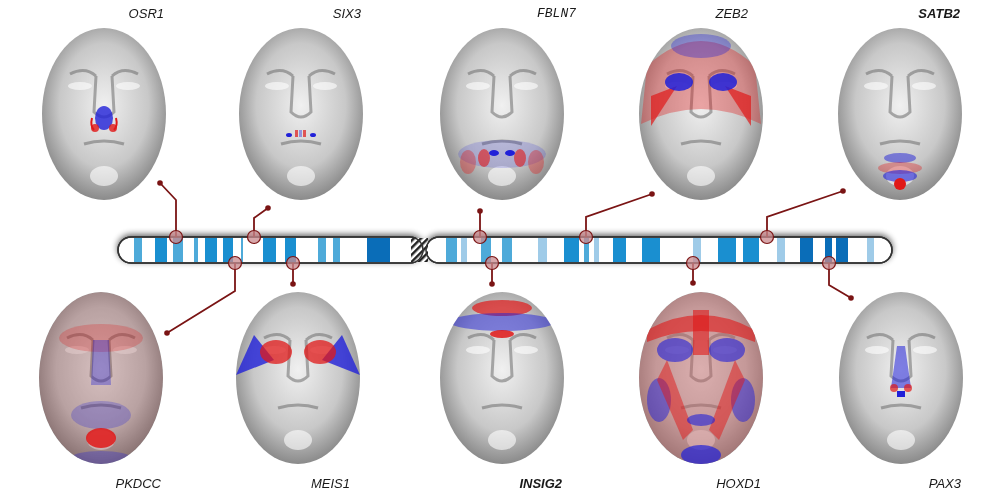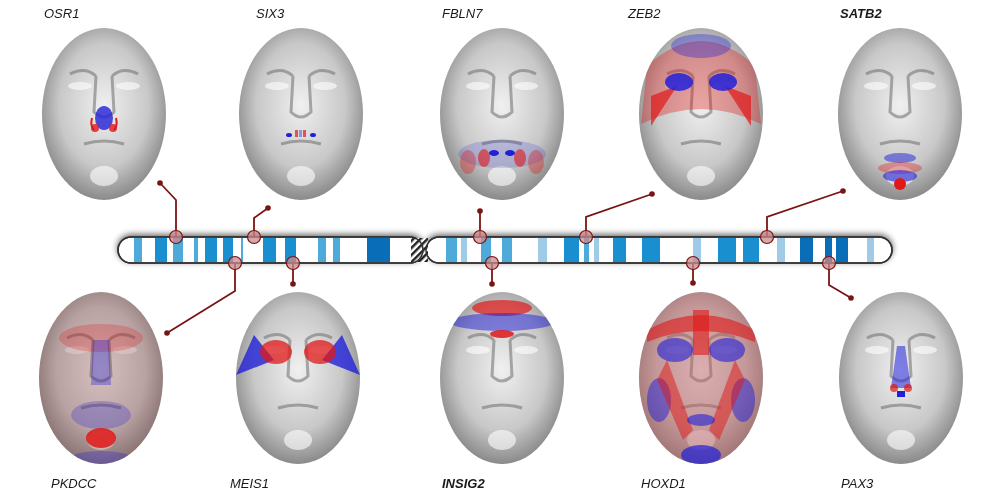--- a/index.html
+++ b/index.html
@@ -1,17 +1,17 @@
 <!DOCTYPE html>
 <html><head>
 <meta charset="utf-8">
 <style>
   html, body { margin:0; padding:0; background:#ffffff; }
   body { width:1000px; height:500px; position:relative; overflow:hidden; font-family:"Liberation Sans", sans-serif; }
-  .label { position:absolute; width:120px; text-align:left; font-style:italic; font-size:13px; color:#1a1a1a; }
+  .label { position:absolute; width:120px; text-align:right; font-style:italic; font-size:13px; color:#1a1a1a; }
   .face { position:absolute; width:128px; height:176px; }
   .face svg { width:100%; height:100%; display:block; }
   #diagram { position:absolute; left:0; top:0; width:1000px; height:500px; }
 </style>
 </head>
 <body>
 
 <div id="diagram">
   <svg id="chromo-svg" width="1000" height="500" style="position:absolute;left:0;top:0">
     <defs>
@@ -138,21 +138,21 @@
         <ellipse cx="64" cy="150" rx="14" ry="10"></ellipse>
       </g>
       <g clip-path="url(#cfg0)">
             <ellipse cx="64" cy="92" rx="9" ry="12" fill="#2020d8" opacity=".8"></ellipse>
             <ellipse cx="55" cy="102" rx="4" ry="4" fill="#e01818" opacity=".8"></ellipse>
             <ellipse cx="73" cy="102" rx="4" ry="4" fill="#e01818" opacity=".8"></ellipse>
             <path d="M52 92 Q50 100 54 104 M76 92 Q78 100 74 104" stroke="#e01818" stroke-width="2" fill="none"></path>
           </g>
     </svg>
       </div>
-      <div class="label" style="left: 256px; top: 6px;">SIX3</div>
+      <div class="label" style="left: 241px; top: 6px;">SIX3</div>
       <div class="face" style="left: 237px; top: 26px;">
         <svg viewBox="0 0 128 176">
       <defs>
         <radialGradient id="fg1" cx="50%" cy="45%" r="60%">
           <stop offset="0%" stop-color="#f0f0f0"></stop>
               <stop offset="60%" stop-color="#c8c8c8"></stop>
               <stop offset="100%" stop-color="#7a7a7a"></stop>
         </radialGradient>
         <clipPath id="cfg1">
               <ellipse cx="64" cy="88" rx="62" ry="86"></ellipse>
@@ -172,21 +172,21 @@
       </g>
       <g clip-path="url(#cfg1)">
             <rect x="58" y="104" width="3" height="7" fill="#e01818" opacity=".7"></rect>
             <rect x="62" y="104" width="3" height="7" fill="#2020d8" opacity=".4"></rect>
             <rect x="66" y="104" width="3" height="7" fill="#e01818" opacity=".7"></rect>
             <ellipse cx="52" cy="109" rx="3" ry="2" fill="#2020d8"></ellipse>
             <ellipse cx="76" cy="109" rx="3" ry="2" fill="#2020d8"></ellipse>
           </g>
     </svg>
       </div>
-      <div class="label" style="left: 442px; top: 6px;">FBLN7</div>
+      <div class="label" style="left: 456px; top: 6px; font-family: Liberation Mono, monospace;">FBLN7</div>
       <div class="face" style="left: 438px; top: 26px;">
         <svg viewBox="0 0 128 176">
       <defs>
         <radialGradient id="fg2" cx="50%" cy="45%" r="60%">
           <stop offset="0%" stop-color="#f0f0f0"></stop>
               <stop offset="60%" stop-color="#c8c8c8"></stop>
               <stop offset="100%" stop-color="#7a7a7a"></stop>
         </radialGradient>
         <clipPath id="cfg2">
               <ellipse cx="64" cy="88" rx="62" ry="86"></ellipse>
@@ -276,21 +276,21 @@
         <ellipse cx="64" cy="150" rx="14" ry="10"></ellipse>
       </g>
       <g clip-path="url(#cfg4)">
             <ellipse cx="64" cy="132" rx="16" ry="5" fill="#2020d8" opacity=".5"></ellipse>
             <ellipse cx="64" cy="142" rx="22" ry="6" fill="#e01818" opacity=".35"></ellipse>
             <ellipse cx="64" cy="150" rx="17" ry="6" fill="#2020d8" opacity=".6"></ellipse>
             <circle cx="64" cy="158" r="6" fill="#e01818"></circle>
           </g>
     </svg>
       </div>
-      <div class="label" style="left: 51px; top: 476px;">PKDCC</div>
+      <div class="label" style="left: 41px; top: 476px;">PKDCC</div>
       <div class="face" style="left: 37px; top: 290px;">
         <svg viewBox="0 0 128 176">
       <defs>
         <radialGradient id="fg5" cx="50%" cy="45%" r="60%">
           <stop offset="0%" stop-color="#f0f0f0"></stop>
               <stop offset="60%" stop-color="#c8c8c8"></stop>
               <stop offset="100%" stop-color="#7a7a7a"></stop>
         </radialGradient>
         <clipPath id="cfg5">
               <ellipse cx="64" cy="88" rx="62" ry="86"></ellipse>

